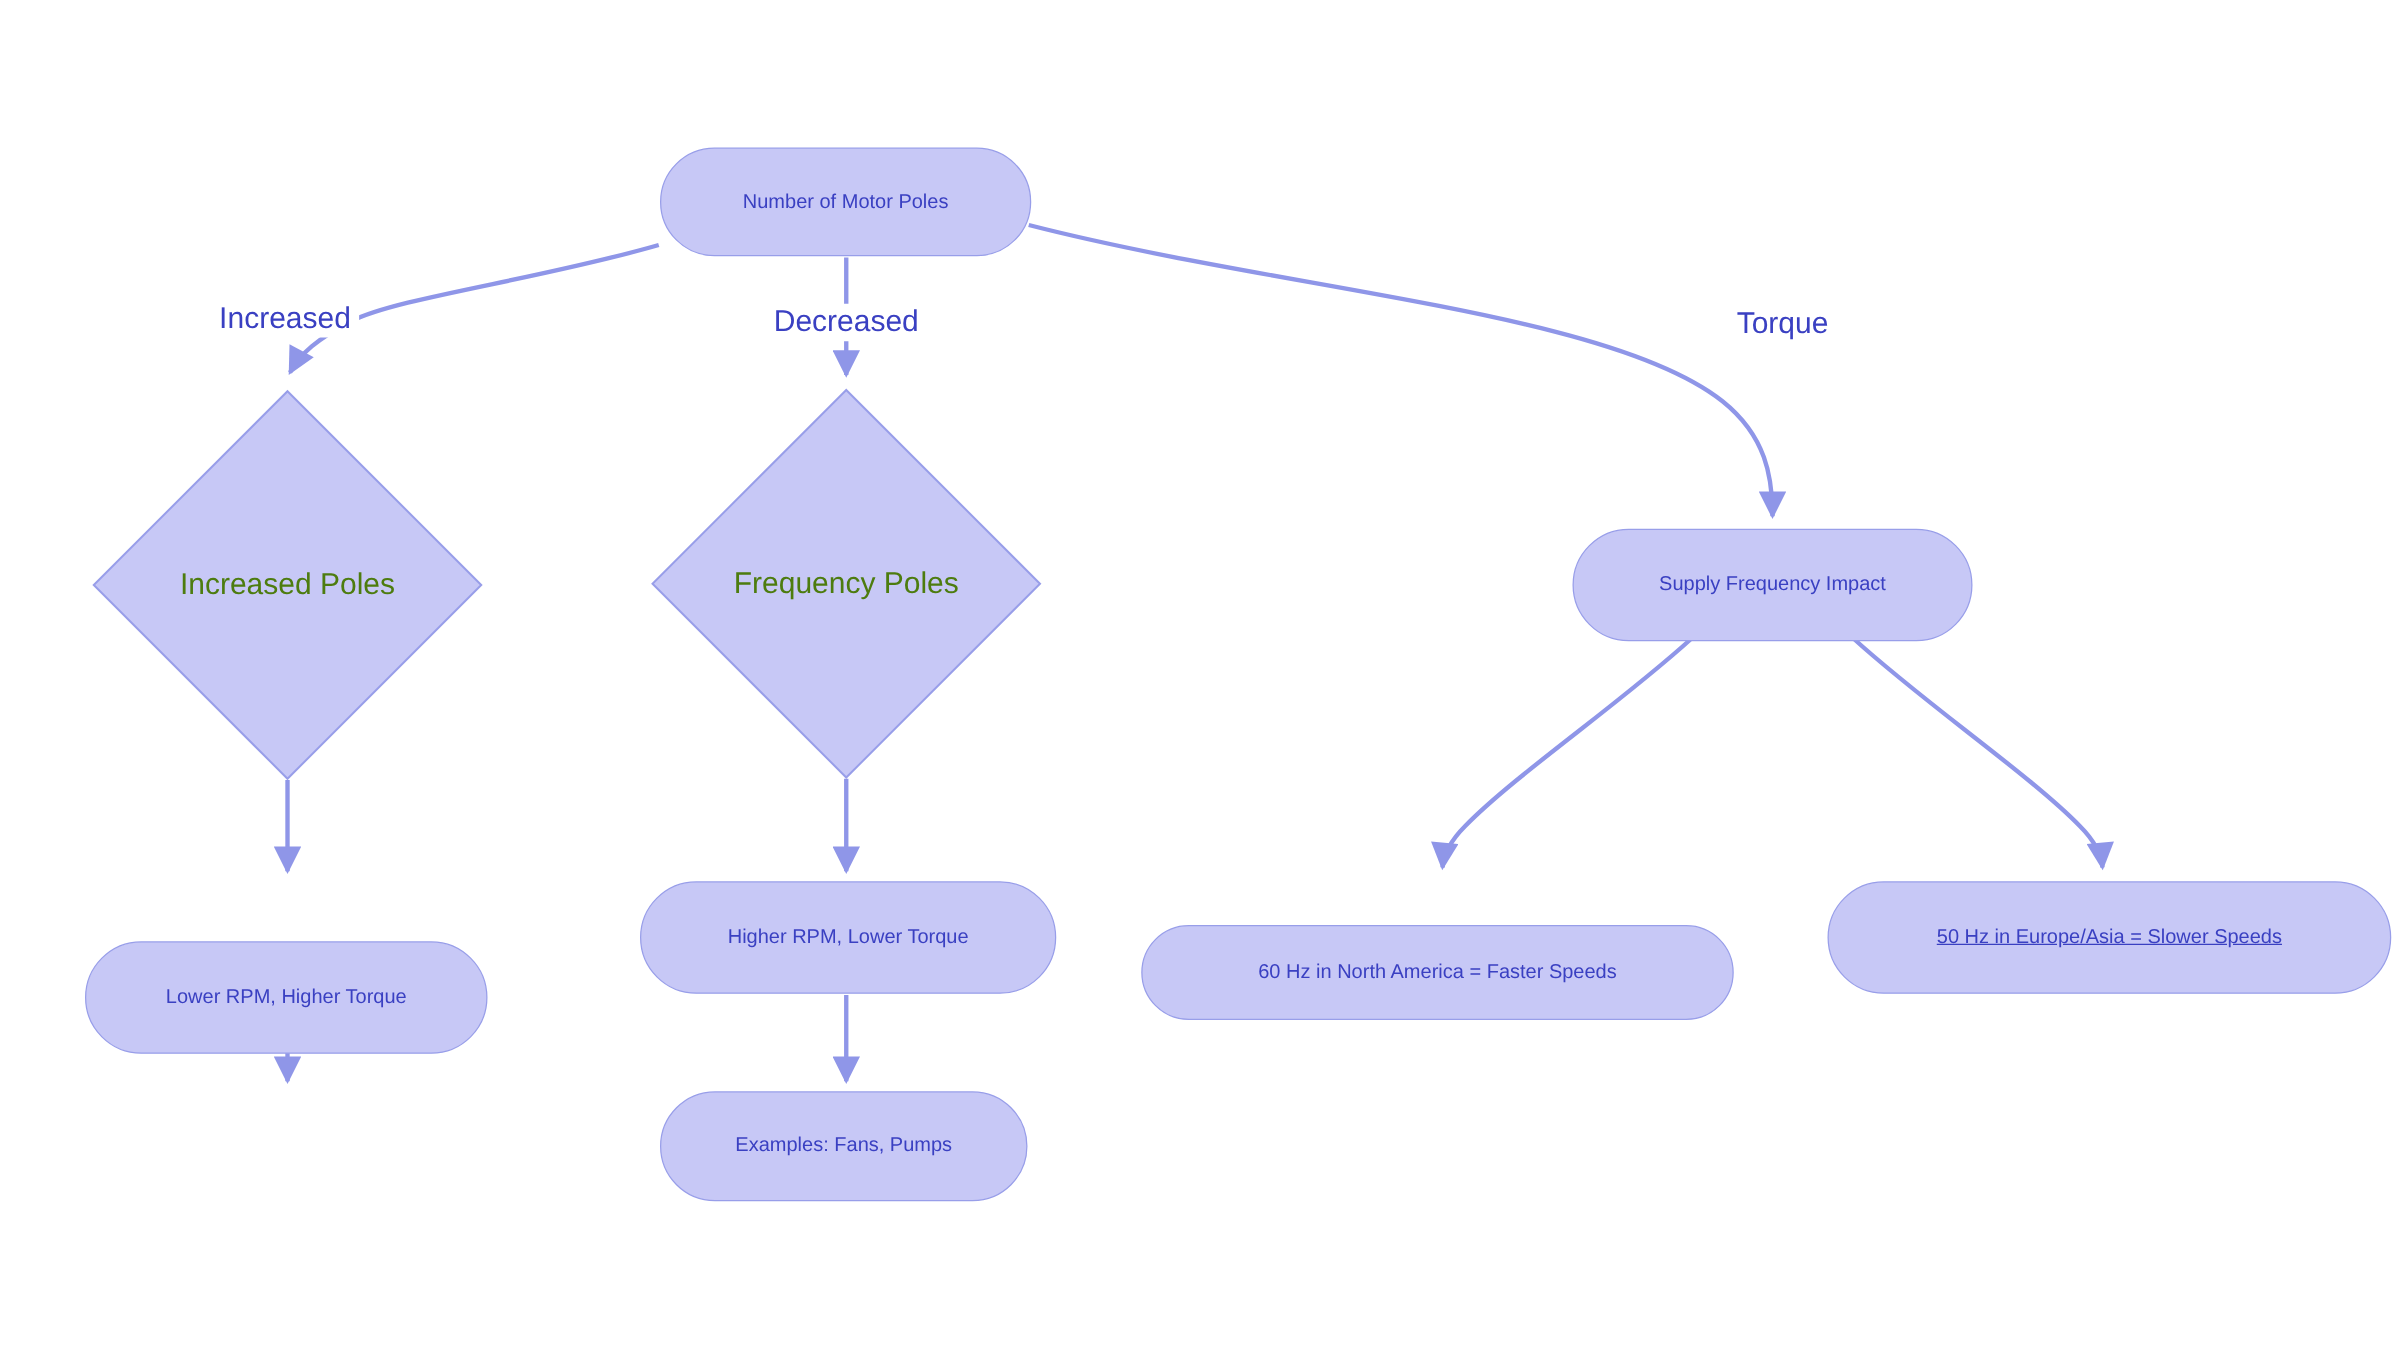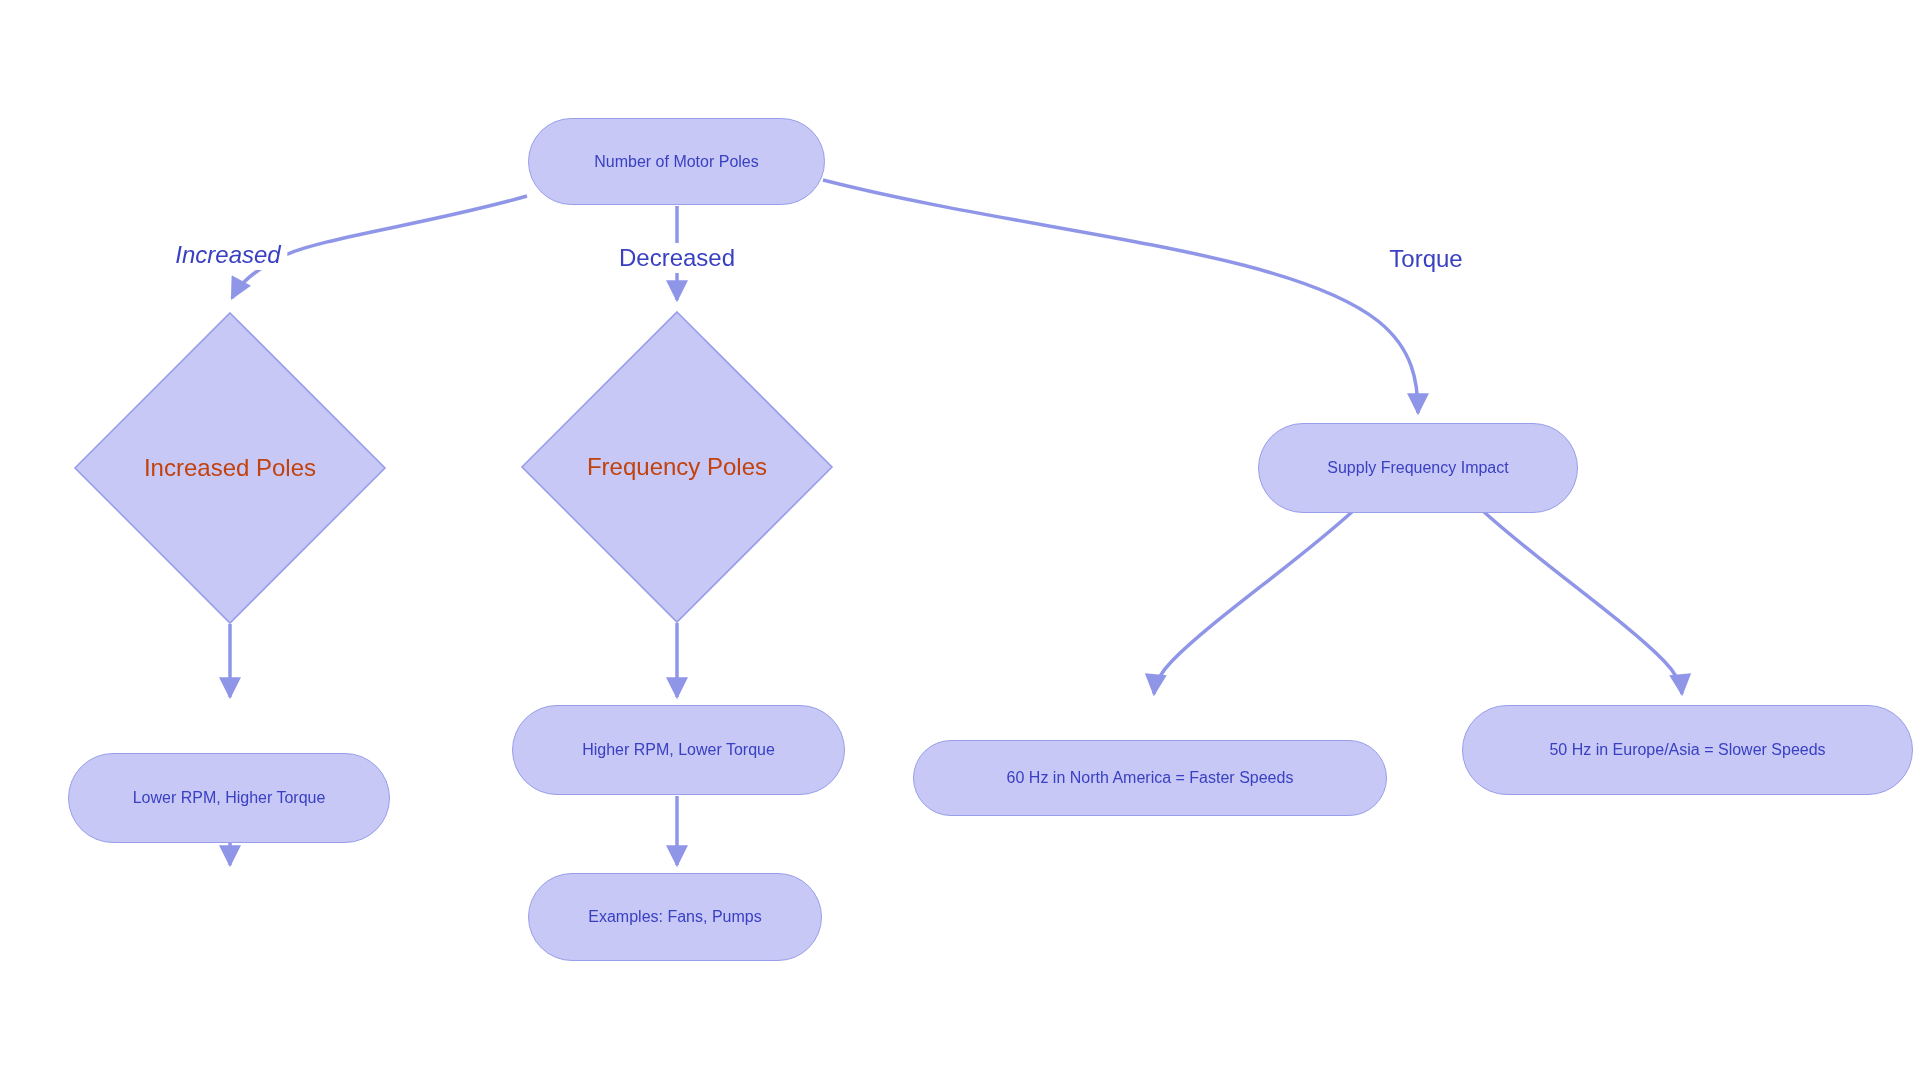--- a/index.html
+++ b/index.html
@@ -42,21 +42,21 @@
     color: #3a40c2;
     font-size: 16px;
     white-space: nowrap;
     box-sizing: border-box;
   }
   .diamond-label {
     position: absolute;
     display: flex;
     align-items: center;
     justify-content: center;
-    color: #c2410c;
+    color: #4d7c0f;
     font-size: 24px;
     white-space: nowrap;
     pointer-events: none;
   }
   .edge-label {
     position: absolute;
     transform: translate(-50%, -50%);
     background: #ffffff;
     padding: 1px 7px;
     color: #3a40c2;
@@ -103,36 +103,36 @@
   </div>
 
   <div class="node" style="left:512px; top:705px; width:333px; height:90px;">
     <span>Higher RPM, Lower Torque</span>
   </div>
 
   <div class="node" style="left:913px; top:740px; width:474px; height:76px;">
     <span>60 Hz in North America = Faster Speeds</span>
   </div>
 
-  <div class="node" style="left:1462px; top:705px; width:451px; height:90px;">
+  <div class="node" style="left:1462px; top:705px; width:451px; height:90px;text-decoration:underline;">
     <span>50 Hz in Europe/Asia = Slower Speeds</span>
   </div>
 
 
   <div class="node" style="left:528px; top:873px; width:294px; height:88px;">
     <span>Examples: Fans, Pumps</span>
   </div>
 
   <div class="diamond-label" style="left:80px; top:438px; width:300px; height:60px;">
     <span>Increased Poles</span>
   </div>
 
   <div class="diamond-label" style="left:527px; top:437px; width:300px; height:60px;">
     <span>Frequency Poles</span>
   </div>
 
-  <div class="edge-label" style="left:228px; top:255px;font-style:italic;">Increased</div>
+  <div class="edge-label" style="left:228px; top:255px;">Increased</div>
 
   <div class="edge-label" style="left:677px; top:258px;">Decreased</div>
 
   <div class="edge-label" style="left:1426px; top:259px;">Torque</div>
 
 </div>
 
 </body></html>

